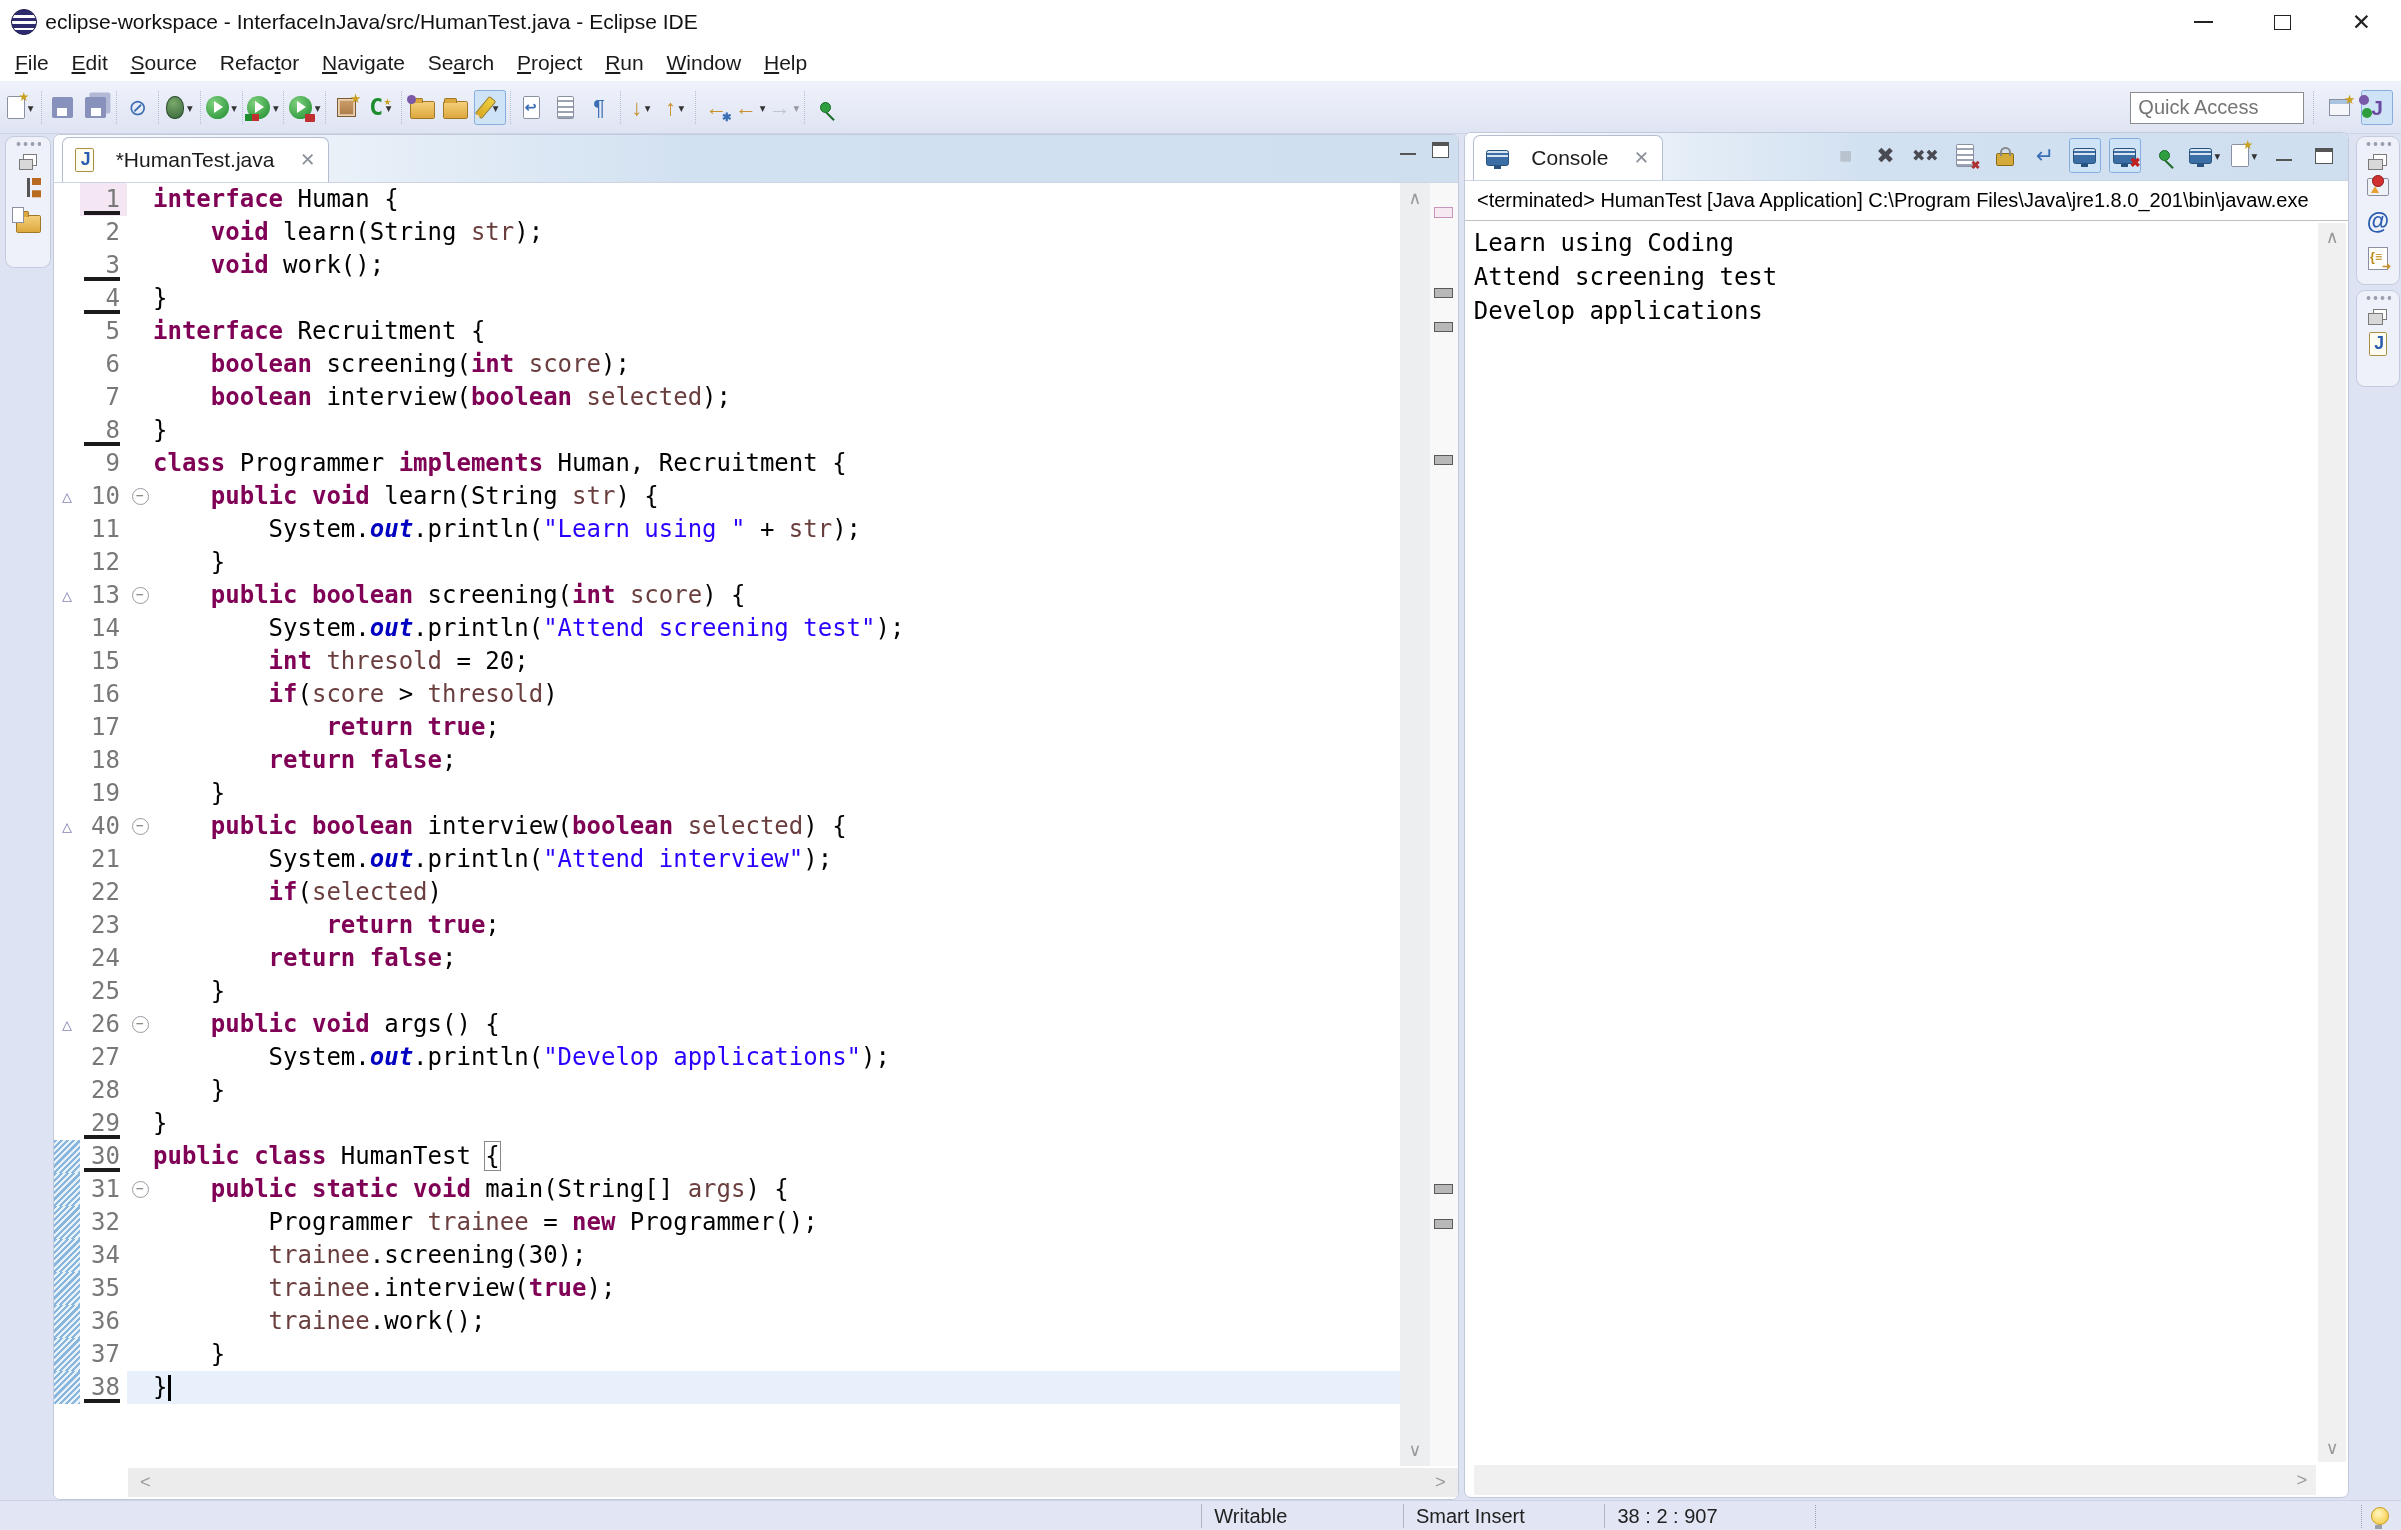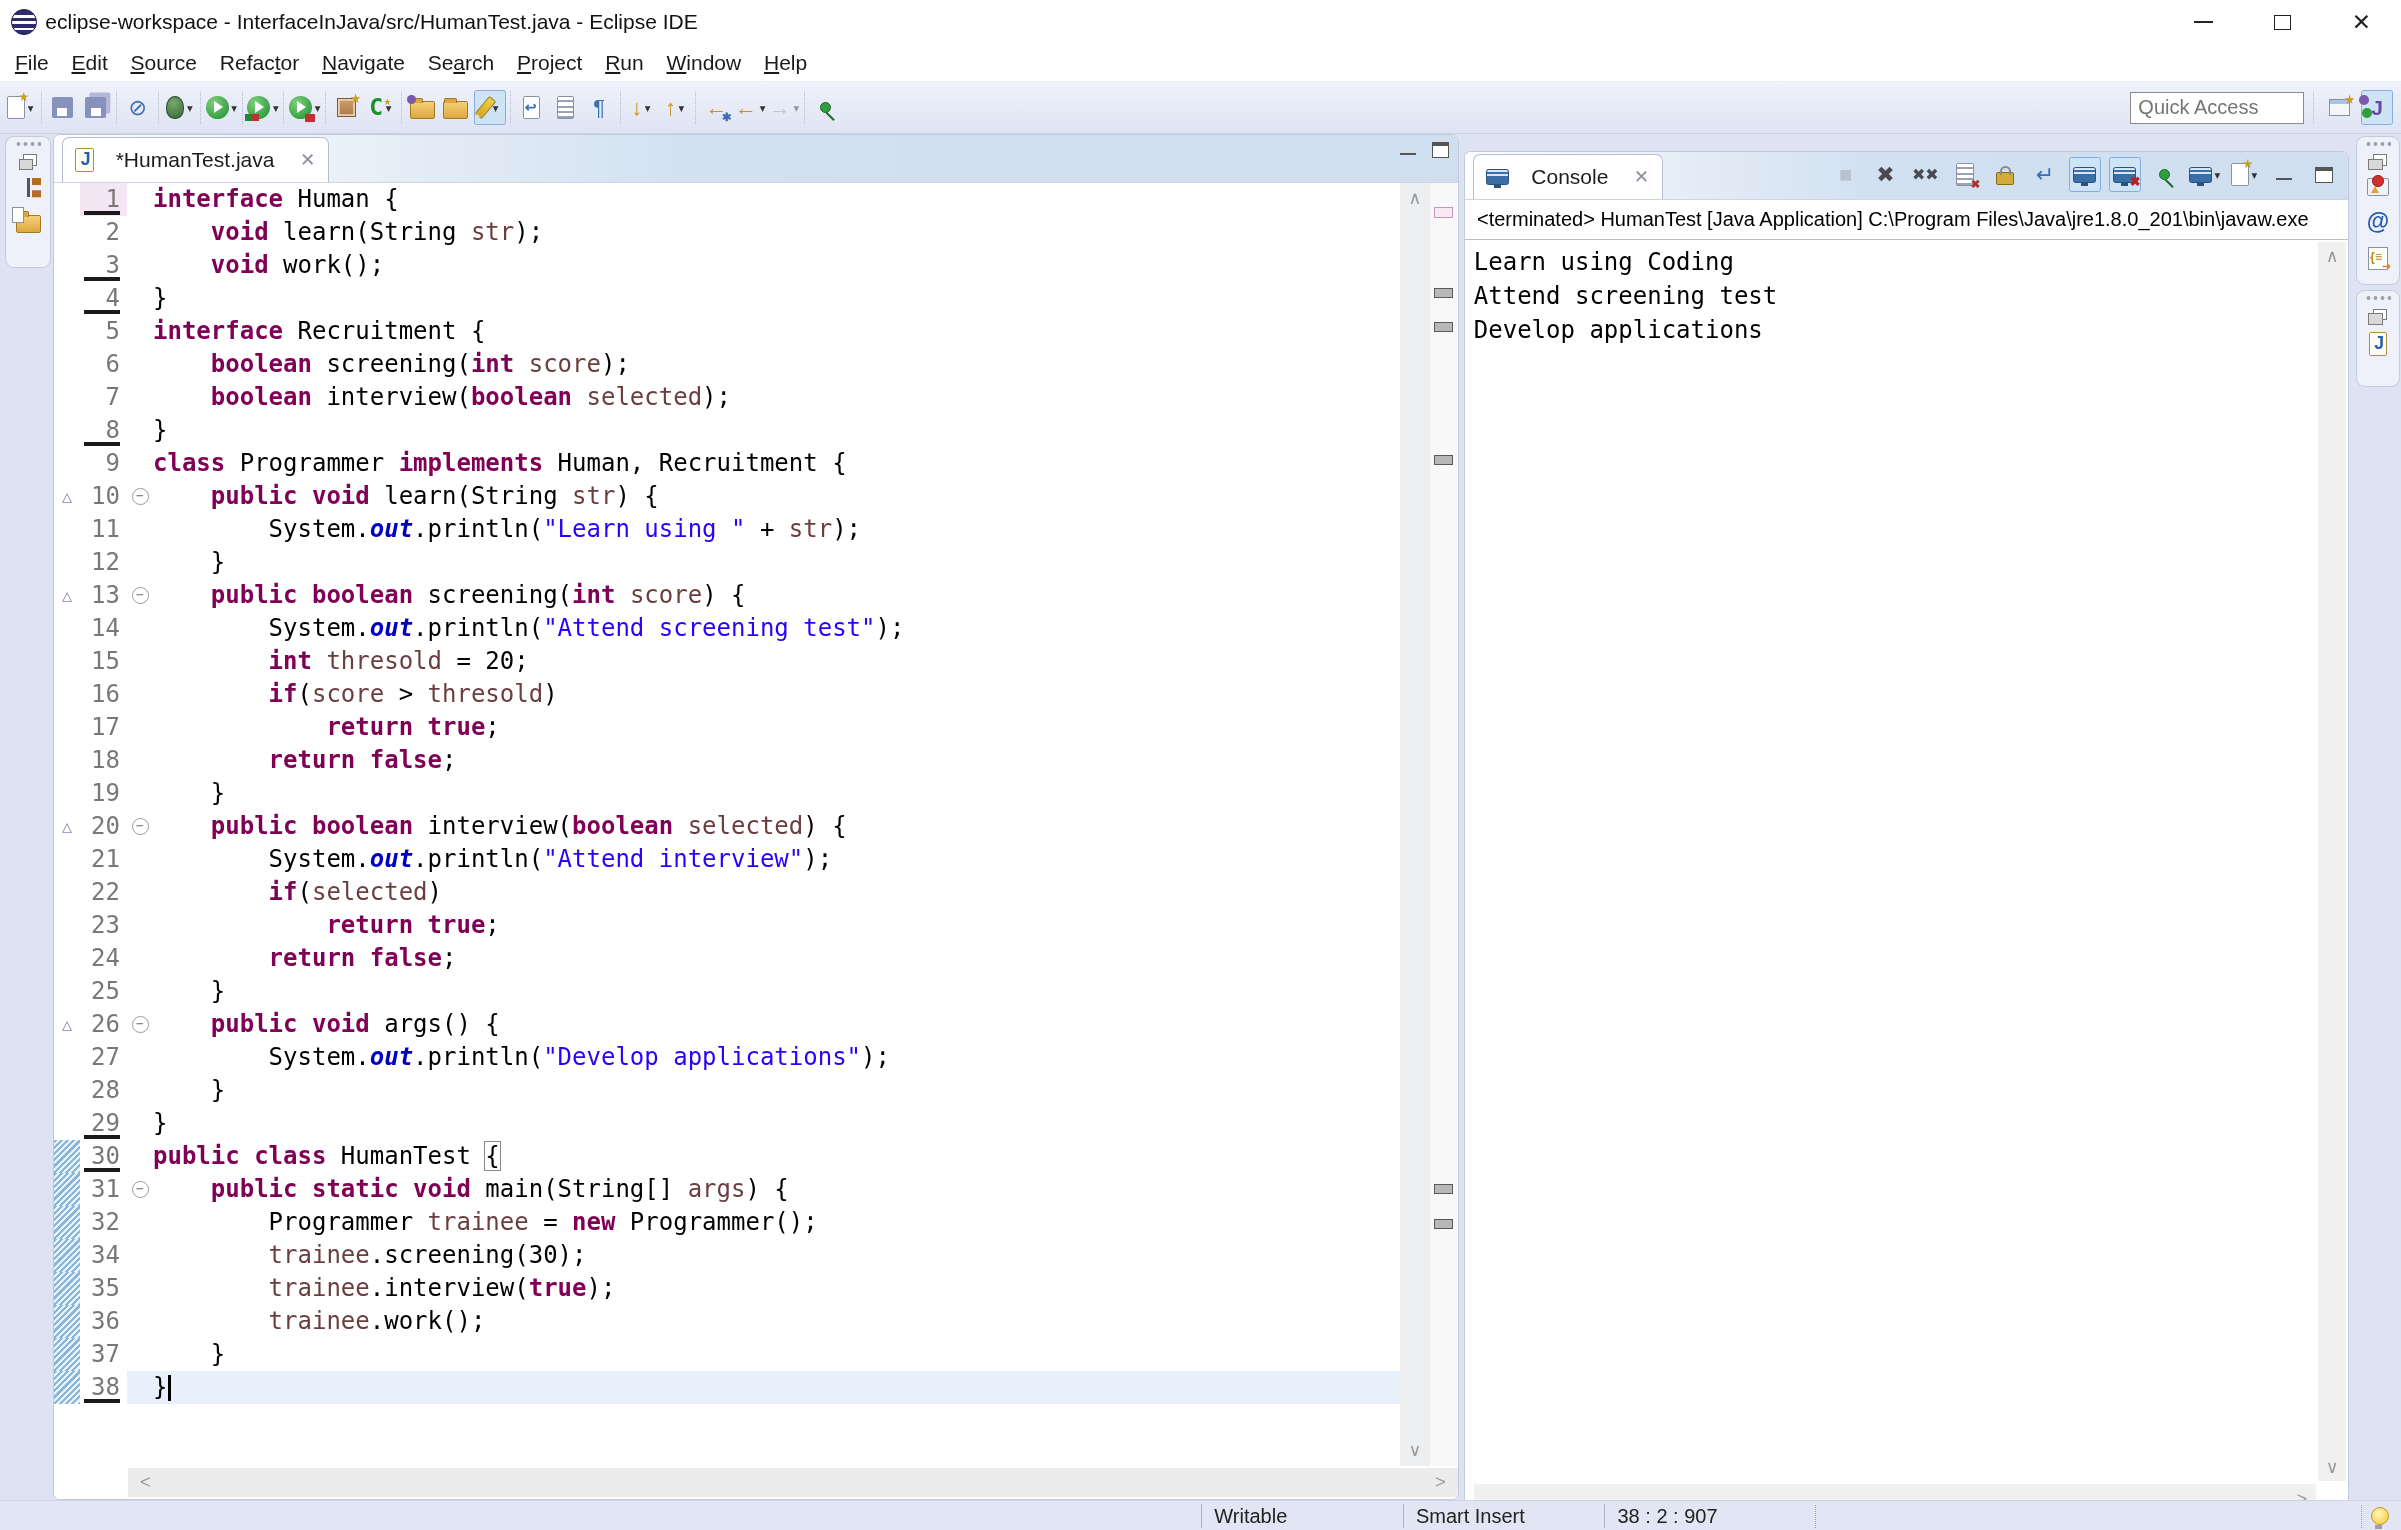--- a/index.html
+++ b/index.html
@@ -434,21 +434,21 @@
             <span class="c-code"><span class="seg-d">        </span><span class="seg-k">return</span><span class="seg-d"> </span><span class="seg-k">false</span><span class="seg-d">;</span></span>
           </div>
           <div class="crow">
             <span class="c-an"></span>
             <span class="c-num">19</span>
             <span class="c-fold"></span>
             <span class="c-code"><span class="seg-d">    }</span></span>
           </div>
           <div class="crow">
             <span class="c-an">△</span>
-            <span class="c-num">20</span>
+            <span class="c-num">40</span>
             <span class="c-fold">
               <span class="fold-dot">−</span>
             </span>
             <span class="c-code"><span class="seg-d">    </span><span class="seg-k">public</span><span class="seg-d"> </span><span class="seg-k">boolean</span><span class="seg-d"> interview(</span><span class="seg-k">boolean</span><span class="seg-d"> </span><span class="seg-v">selected</span><span class="seg-d">) {</span></span>
           </div>
           <div class="crow">
             <span class="c-an"></span>
             <span class="c-num">21</span>
             <span class="c-fold"></span>
             <span class="c-code"><span class="seg-d">        </span><span class="seg-d">System.</span><span class="seg-f">out</span><span class="seg-d">.println(</span><span class="seg-s">"Attend interview"</span><span class="seg-d">);</span></span>
@@ -567,21 +567,21 @@
           <div class="ov-mark plain" style="top: 1036px;"></div>
         </div>
     </div>
     <div class="hscroll">
       <div class="track"></div>
       <span class="left">&lt;</span>
       <span class="right">&gt;</span>
     </div>
   </div>
 
-  <div class="pane" style="left:1464px;top:19px;width:885px;height:1366px">
+  <div class="pane" style="left:1464px;top:0;width:885px;height:1366px">
     <div class="tabbar">
       <div class="tab">
         <span class="ci ci-monitor"></span>
         <span>Console</span>
         <span class="tab-close">✕</span>
       </div>
       <div class="console-toolbar" id="console-toolbar">
           <span class="tb-icon dis" title="terminate-icon">
             <span class="glyph" style="color: rgb(154, 158, 166);">■</span>
           </span>

